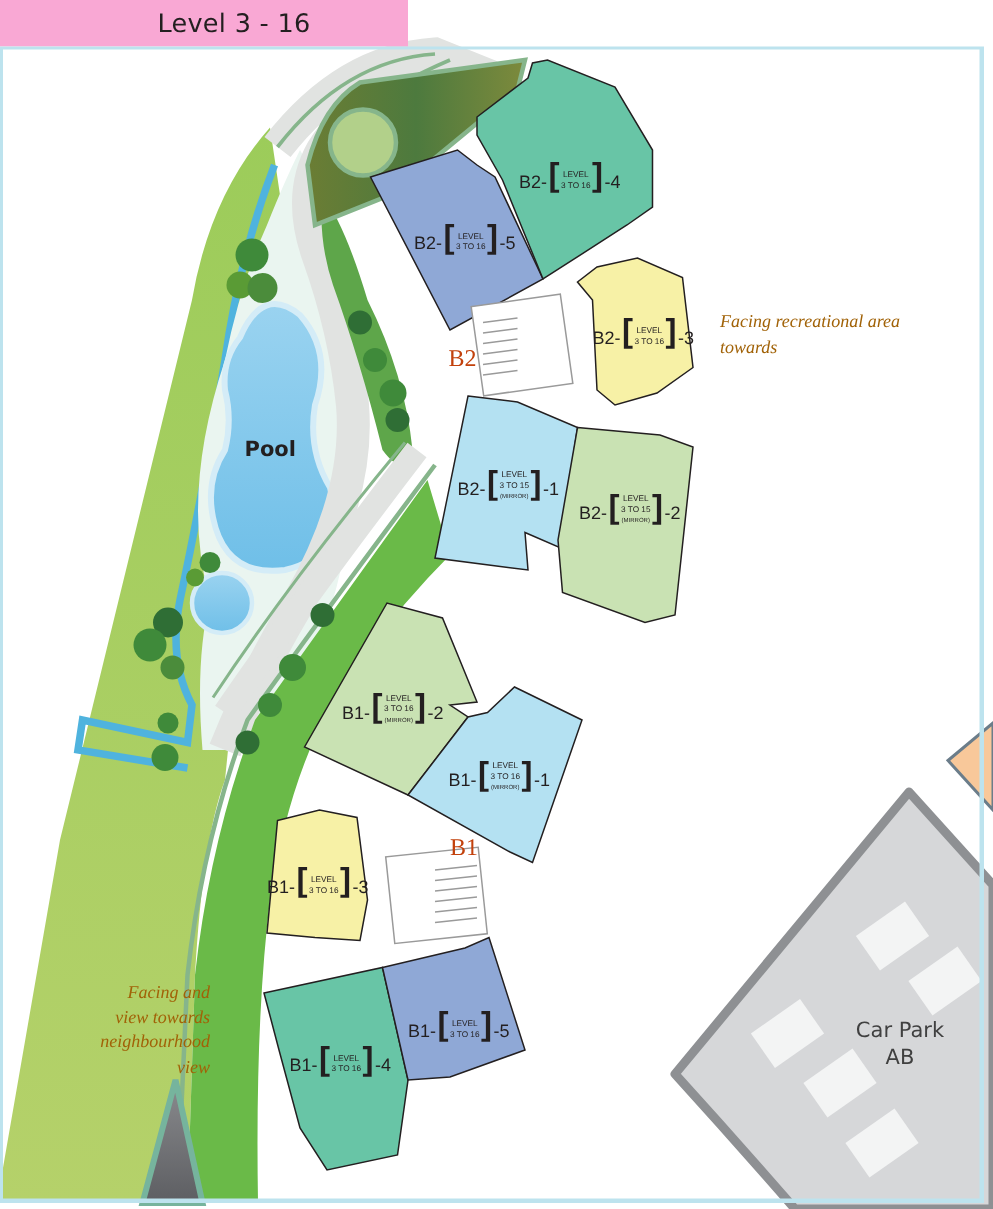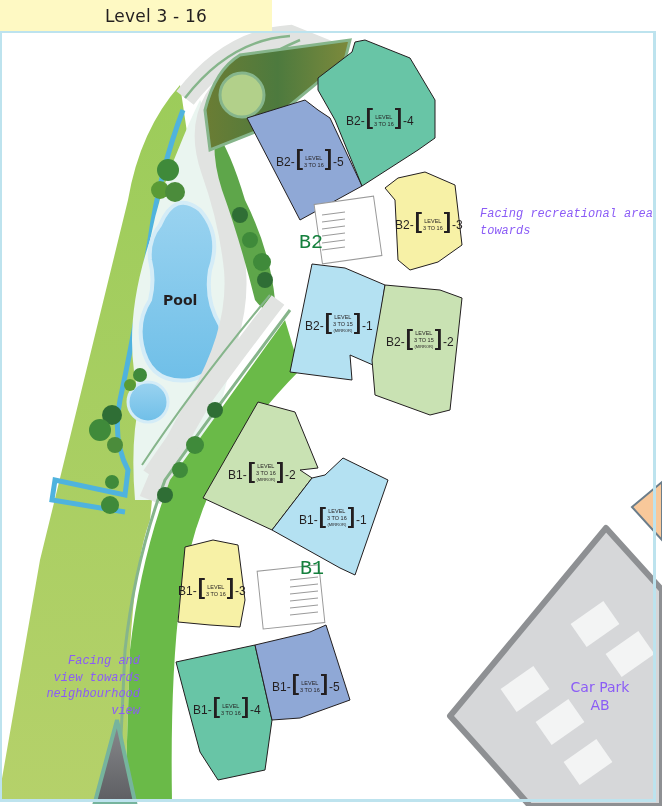--- a/index.html
+++ b/index.html
@@ -1,27 +1,27 @@
 <!DOCTYPE html>
 <html><head>
 <meta charset="utf-8">
 <style>
   html,body{margin:0;padding:0;background:#ffffff;}
   body{width:662px;height:806px;position:relative;overflow:hidden;font-family:"DejaVu Sans","Liberation Sans",sans-serif;}
-  .title-tab{position:absolute;left:0;top:0;width:272px;height:31px;background:#fef9c3;color:#231f20;font-size:17px;display:flex;align-items:center;justify-content:center;padding-left:40px;box-sizing:border-box;letter-spacing:0.2px;}
+  .title-tab{position:absolute;left:0;top:0;width:272px;height:31px;background:#f9a8d4;color:#231f20;font-size:17px;display:flex;align-items:center;justify-content:center;padding-left:40px;box-sizing:border-box;letter-spacing:0.2px;}
   .frame{position:absolute;left:0;top:31px;width:656px;height:771px;border-left:2px solid #bde3ee;border-top:2px solid #bde3ee;border-right:3px solid #bde3ee;border-bottom:3px solid #bde3ee;box-sizing:border-box;pointer-events:none;}
   svg.map{position:absolute;left:0;top:0;}
   .unit-label{position:absolute;display:flex;align-items:flex-end;font-family:"Liberation Sans",sans-serif;color:#231f20;font-size:12px;white-space:nowrap;}
   .unit-label .br{font-size:22px;line-height:1;font-weight:bold;margin:0 1px;}
   .unit-label .mid{display:flex;flex-direction:column;align-items:center;font-size:5.5px;line-height:7px;}
   .unit-label .mid .mir{font-size:4px;line-height:5px;}
-  .core-label{position:absolute;font-family:Liberation Mono, monospace;font-size:20px;color:#15803d;}
-  .note{position:absolute;font-family:Liberation Mono, monospace;font-style:italic;font-size:12px;line-height:16.5px;color:#8b5cf6;}
+  .core-label{position:absolute;font-family:Liberation Serif, serif;font-size:16px;color:#c2410c;}
+  .note{position:absolute;font-family:Liberation Serif, serif;font-style:italic;font-size:12px;line-height:16.5px;color:#a16207;}
   .pool-label{position:absolute;font-family:"DejaVu Sans",sans-serif;font-size:14px;color:#231f20;}
-  .carpark-label{position:absolute;font-family:"DejaVu Sans",sans-serif;font-size:14px;color:#8b5cf6;text-align:center;line-height:18px;}
+  .carpark-label{position:absolute;font-family:"DejaVu Sans",sans-serif;font-size:14px;color:#404040;text-align:center;line-height:18px;}
 </style>
 </head>
 <body>
 
 <svg class="map" width="662" height="806" viewBox="0 0 662 806">
   <defs>
     <linearGradient id="grassG" x1="0" y1="0" x2="0" y2="1">
       <stop offset="0" stop-color="#9ccc5a"></stop>
       <stop offset="1" stop-color="#b5d16a"></stop>
     </linearGradient>

